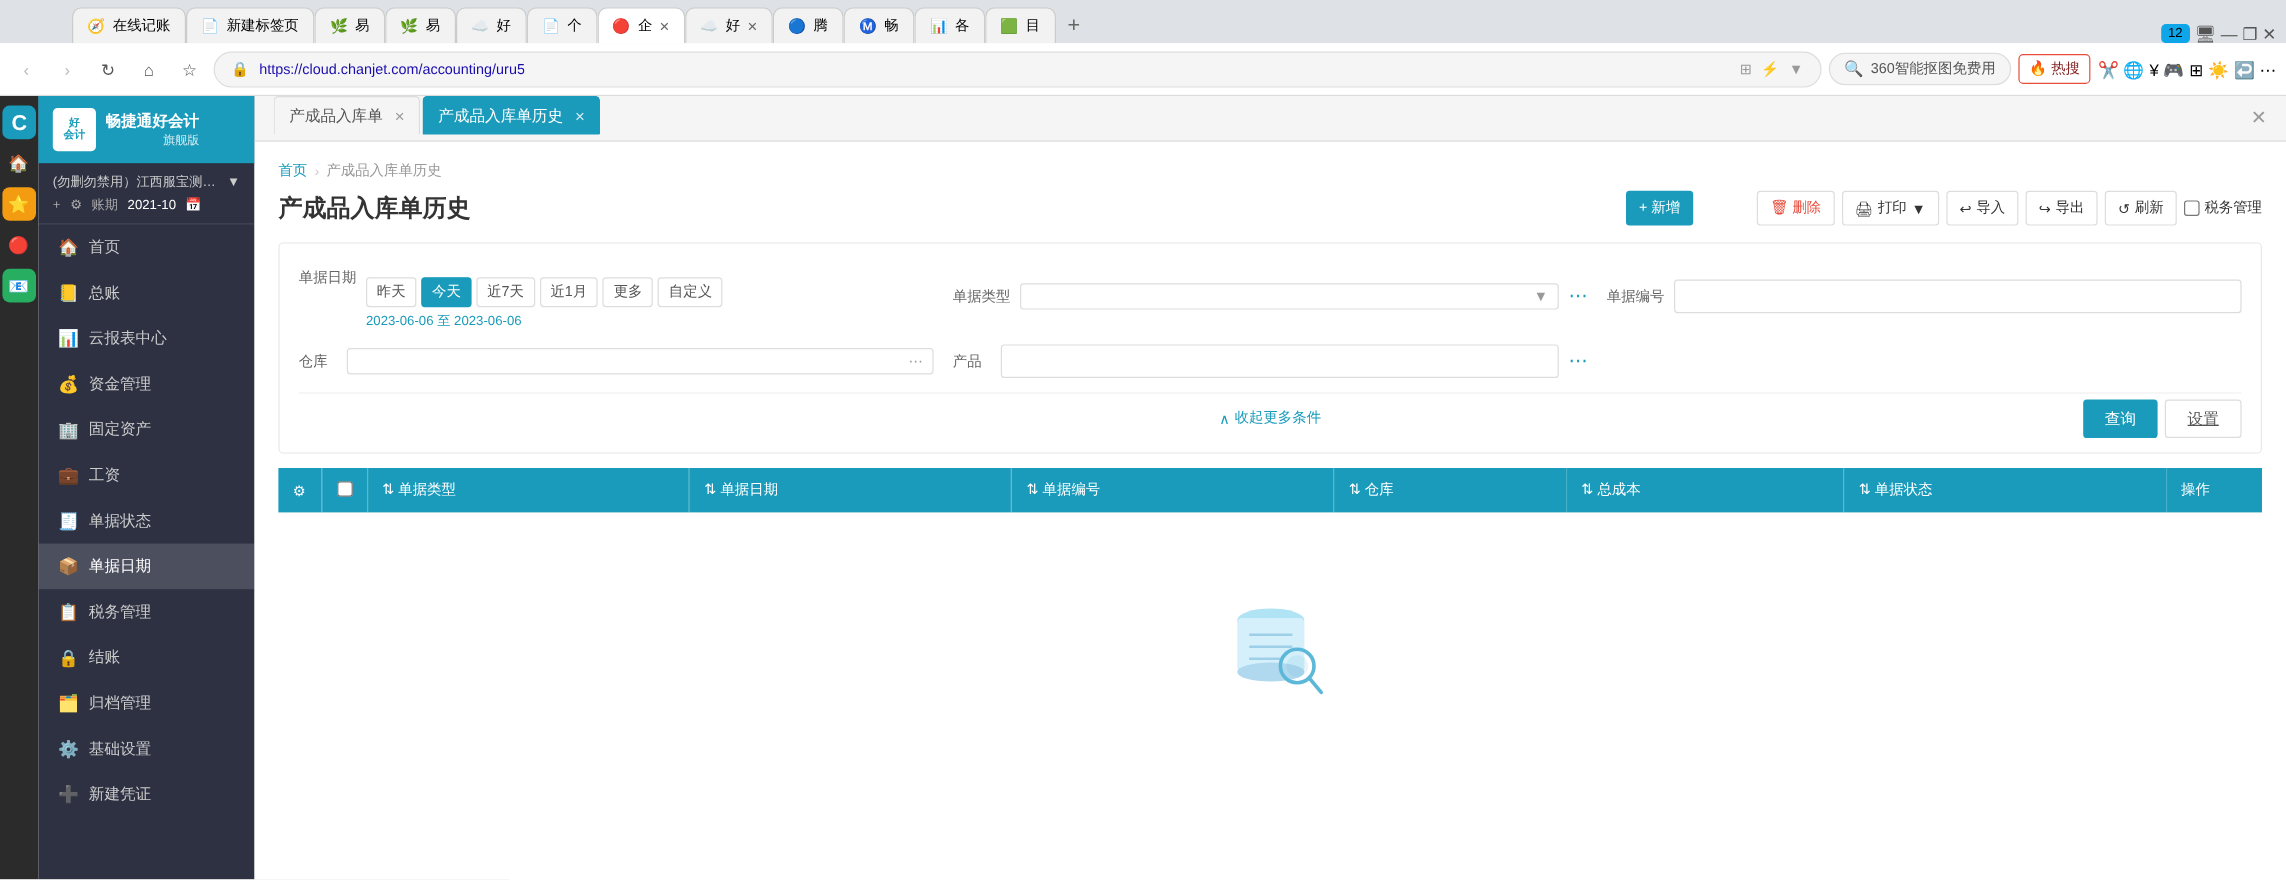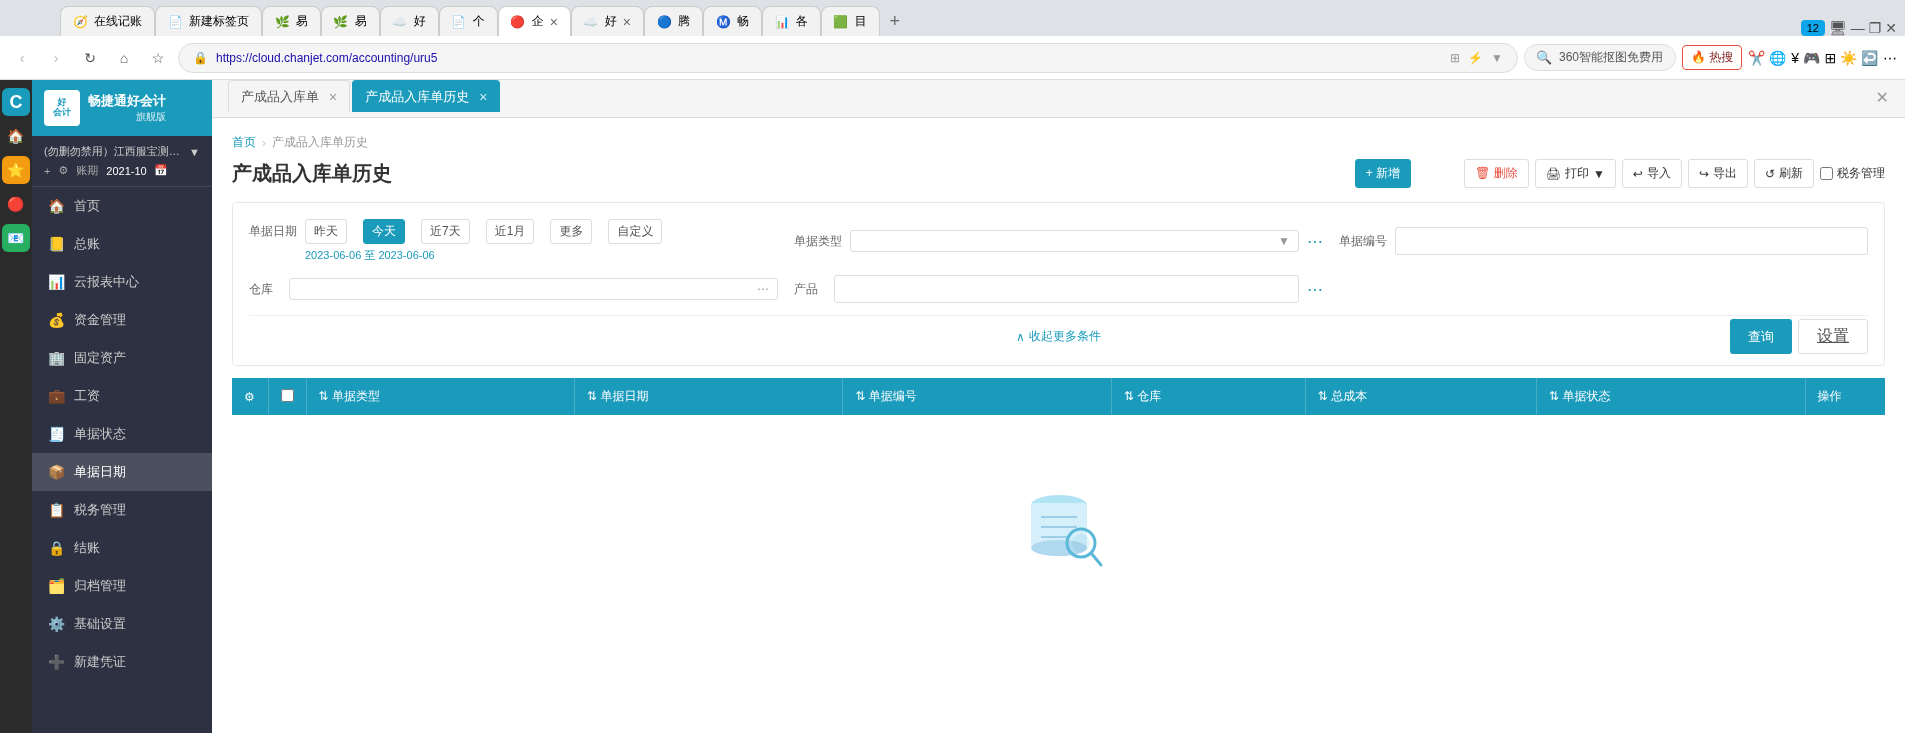--- a/index.html
+++ b/index.html
@@ -81,21 +81,21 @@
     .breadcrumb { display: flex; align-items: center; gap: 6px; font-size: 12px; color: #999; margin-bottom: 8px; }
     .breadcrumb a { color: #1a9bbb; text-decoration: none; cursor: pointer; }
     .breadcrumb-sep { color: #ccc; }
 
     
     .fake-select { display: flex; align-items: center; gap: 4px; border: 1px solid #ddd; border-radius: 3px; padding: 3px 8px; font-size: 12px; background: #fff; cursor: pointer; min-width: 220px; }
     .fake-select-arrow { margin-left: auto; color: #999; }
     .dotdot { color: #1a9bbb; cursor: pointer; font-size: 16px; }
 
     .query-btn { background: #1a9bbb; color: #fff; border: none; border-radius: 3px; padding: 6px 18px; font-size: 13px; cursor: pointer; }
-    .settings-btn { background: #fff; color: #555; border: 1px solid #ddd; border-radius: 3px; padding: 6px 18px; font-size: 16px; cursor: pointer; text-decoration: underline; }
+    .settings-btn { background: #fff; color: #555; border: 1px solid #ddd; border-radius: 3px; padding: 6px 18px; font-size: 13px; cursor: pointer; text-decoration: underline; }
   </style>
 </head>
 <body>
 
 <div class="browser-frame">
 
   <div class="tab-bar">
 
     <div class="tab">
       <span>🧭</span>
@@ -339,21 +339,21 @@
           </div>
         </div>
 
         <div class="search-area">
 
           <div style="display:grid; grid-template-columns:1fr 1fr 1fr; gap:16px; margin-bottom:12px;">
 
             <div style="display:flex; align-items:flex-start; gap:8px;">
               <label style="font-size:12px; color:#666; white-space:nowrap; padding-top:4px; min-width:48px;">单据日期</label>
               <div style="display:flex; flex-direction:column; gap:4px;">
-                <div style="display:flex; gap:16px;">
+                <div style="display:flex; gap:4px;margin-top:12px;">
                   <button class="date-btn">昨天</button>
                   <button class="date-btn active">今天</button>
                   <button class="date-btn">近7天</button>
                   <button class="date-btn">近1月</button>
                   <button class="date-btn">更多</button>
                   <button class="date-btn">自定义</button>
                 </div>
                 <div style="font-size:11px; color:#1a9bbb;">2023-06-06 至 2023-06-06</div>
               </div>
             </div>

